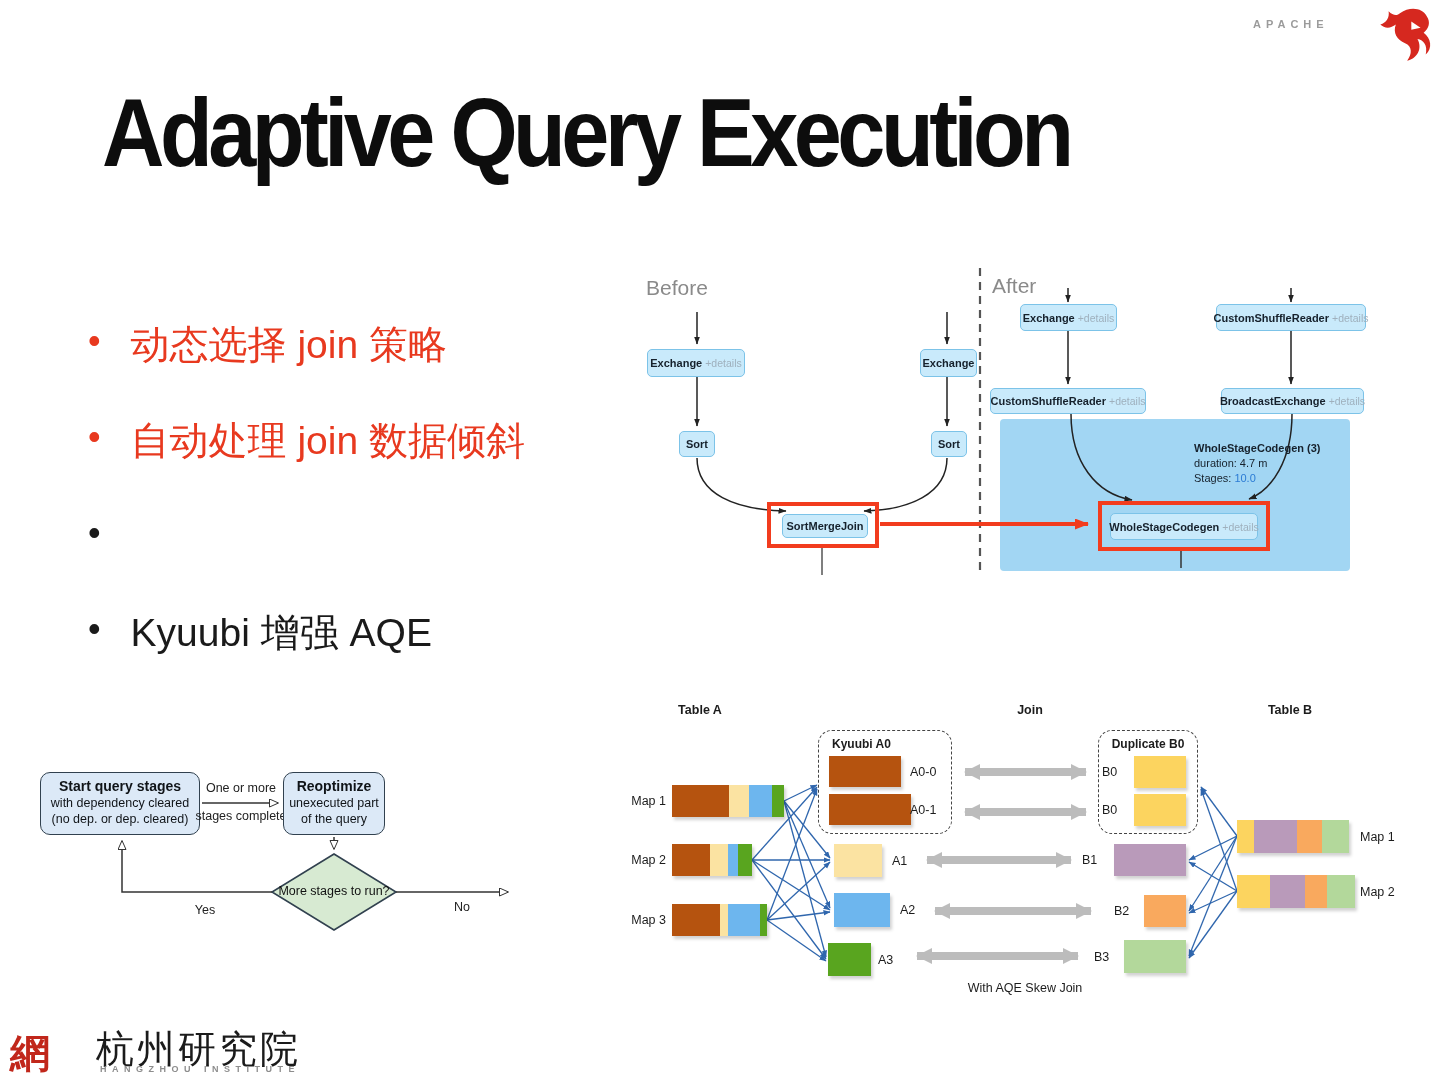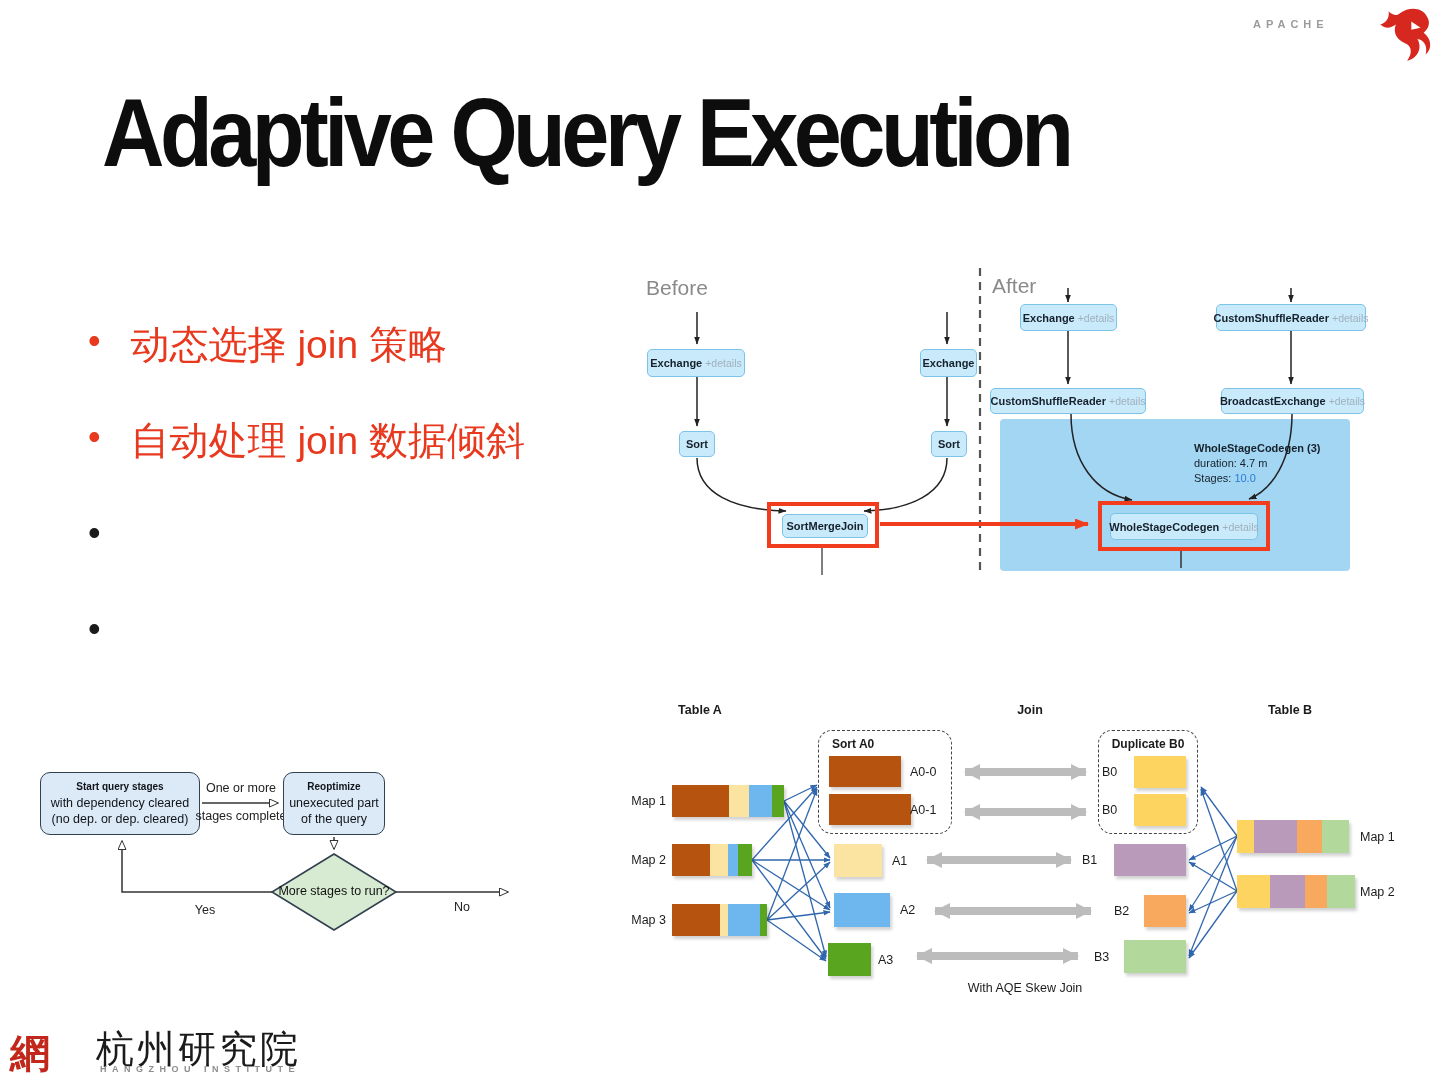--- a/index.html
+++ b/index.html
@@ -32,21 +32,21 @@
   #codegen-region { position:absolute; left:370px; top:157px; width:350px; height:152px; background:#a2d6f3; border-radius:4px; z-index:0; }
   #codegen-text { position:absolute; left:564px; top:179px; font-size:11px; color:#16212c; line-height:15px; z-index:3; }
   #codegen-text .stages-val { color:#2b7bd4; }
   #plan svg { position:absolute; left:0; top:0; z-index:1; }
 
   
   #flow { position:absolute; left:35px; top:765px; width:590px; height:200px; }
   #flow svg { position:absolute; left:0; top:0; z-index:0; }
   .fbox { position:absolute; background:#dce9f7; border:1.6px solid #31414f; border-radius:10px;
           text-align:center; font-size:12.5px; color:#101418; line-height:16px; padding-top:5px; z-index:2; }
-  .fbox b { font-size:10px; }
+  .fbox b { font-size:14px; }
   .flbl { position:absolute; font-size:12.5px; color:#222; text-align:center; z-index:2; }
   #done-circle { position:absolute; left:477px; top:87px; width:80px; height:80px; border-radius:50%;
                  background:#faf0cd; border:1.6px solid #333; display:flex; align-items:center; justify-content:center;
                  font-weight:bold; font-size:14px; color:#111; z-index:2; }
   #diamond-label { position:absolute; left:240px; top:119px; width:118px; text-align:center; font-size:12.5px; color:#111; z-index:2; }
 
   
   #skew { position:absolute; left:620px; top:650px; width:810px; height:310px;margin-top:47px; }
   #skew svg { position:absolute; left:0; top:0; z-index:1; }
   .shdr { position:absolute; font-size:12.5px; font-weight:bold; color:#1c1c1c; text-align:center; z-index:2; }
@@ -85,20 +85,21 @@
   </div>
   <div class="bullet" style="top:414px">
     <span class="dot" style="color: rgb(232, 57, 31);">•</span>
     <span style="color: rgb(232, 57, 31);">自动处理 join 数据倾斜</span>
   </div>
   <div class="bullet" style="top:510px">
     <span class="dot" style="color: rgb(26, 26, 26);">•</span>
   </div>
   <div class="bullet" style="top:606px">
     <span class="dot" style="color: rgb(26, 26, 26);">•</span>
+    <span style="color: rgb(26, 26, 26);">Kyuubi 增强 AQE</span>
   </div>
 
   <div id="plan">
     <div id="codegen-region"></div>
 
     <svg width="770" height="330" viewBox="0 0 770 330">
       <defs>
         <marker id="mb" markerUnits="userSpaceOnUse" markerWidth="10" markerHeight="8" refX="7.5" refY="3" orient="auto">
             <path d="M0,0 L8,3 L0,6 Z" fill="#222"></path>
           </marker>
@@ -279,21 +280,21 @@
         <div class="seg" style="width: 14px; background: rgb(89, 165, 31);"></div>
       </div>
     <div class="slab" style="left:0; top:207px; width:46px; height:32px; justify-content:flex-end">Map 3</div>
     <div class="bar" style="left:52px; top:207px; width:95px; height:32px">
         <div class="seg" style="width: 48px; background: rgb(181, 83, 15);"></div>
         <div class="seg" style="width: 8px; background: rgb(251, 227, 162);"></div>
         <div class="seg" style="width: 32px; background: rgb(109, 182, 238);"></div>
         <div class="seg" style="width: 7px; background: rgb(89, 165, 31);"></div>
       </div>
 
-    <div class="dashbox-label" style="left:212px; top:40px">Sort A0</div>
+    <div class="dashbox-label" style="left:212px; top:40px">Kyuubi A0</div>
     <div class="pbar" style="left: 209px; top: 59px; width: 72px; height: 31px; background: rgb(181, 83, 15);"></div>
     <div class="slab" style="left:290px; top:59px; height:31px">A0-0</div>
     <div class="pbar" style="left: 209px; top: 97px; width: 82px; height: 31px; background: rgb(181, 83, 15);"></div>
     <div class="slab" style="left:290px; top:97px; height:31px">A0-1</div>
 
     <div class="pbar" style="left: 214px; top: 147px; width: 48px; height: 33px; background: rgb(251, 227, 162);"></div>
     <div class="slab" style="left:272px; top:147px; height:33px">A1</div>
     <div class="pbar" style="left: 214px; top: 196px; width: 56px; height: 34px; background: rgb(109, 182, 238);"></div>
     <div class="slab" style="left:280px; top:196px; height:34px">A2</div>
     <div class="pbar" style="left: 208px; top: 246px; width: 43px; height: 33px; background: rgb(89, 165, 31);"></div>

